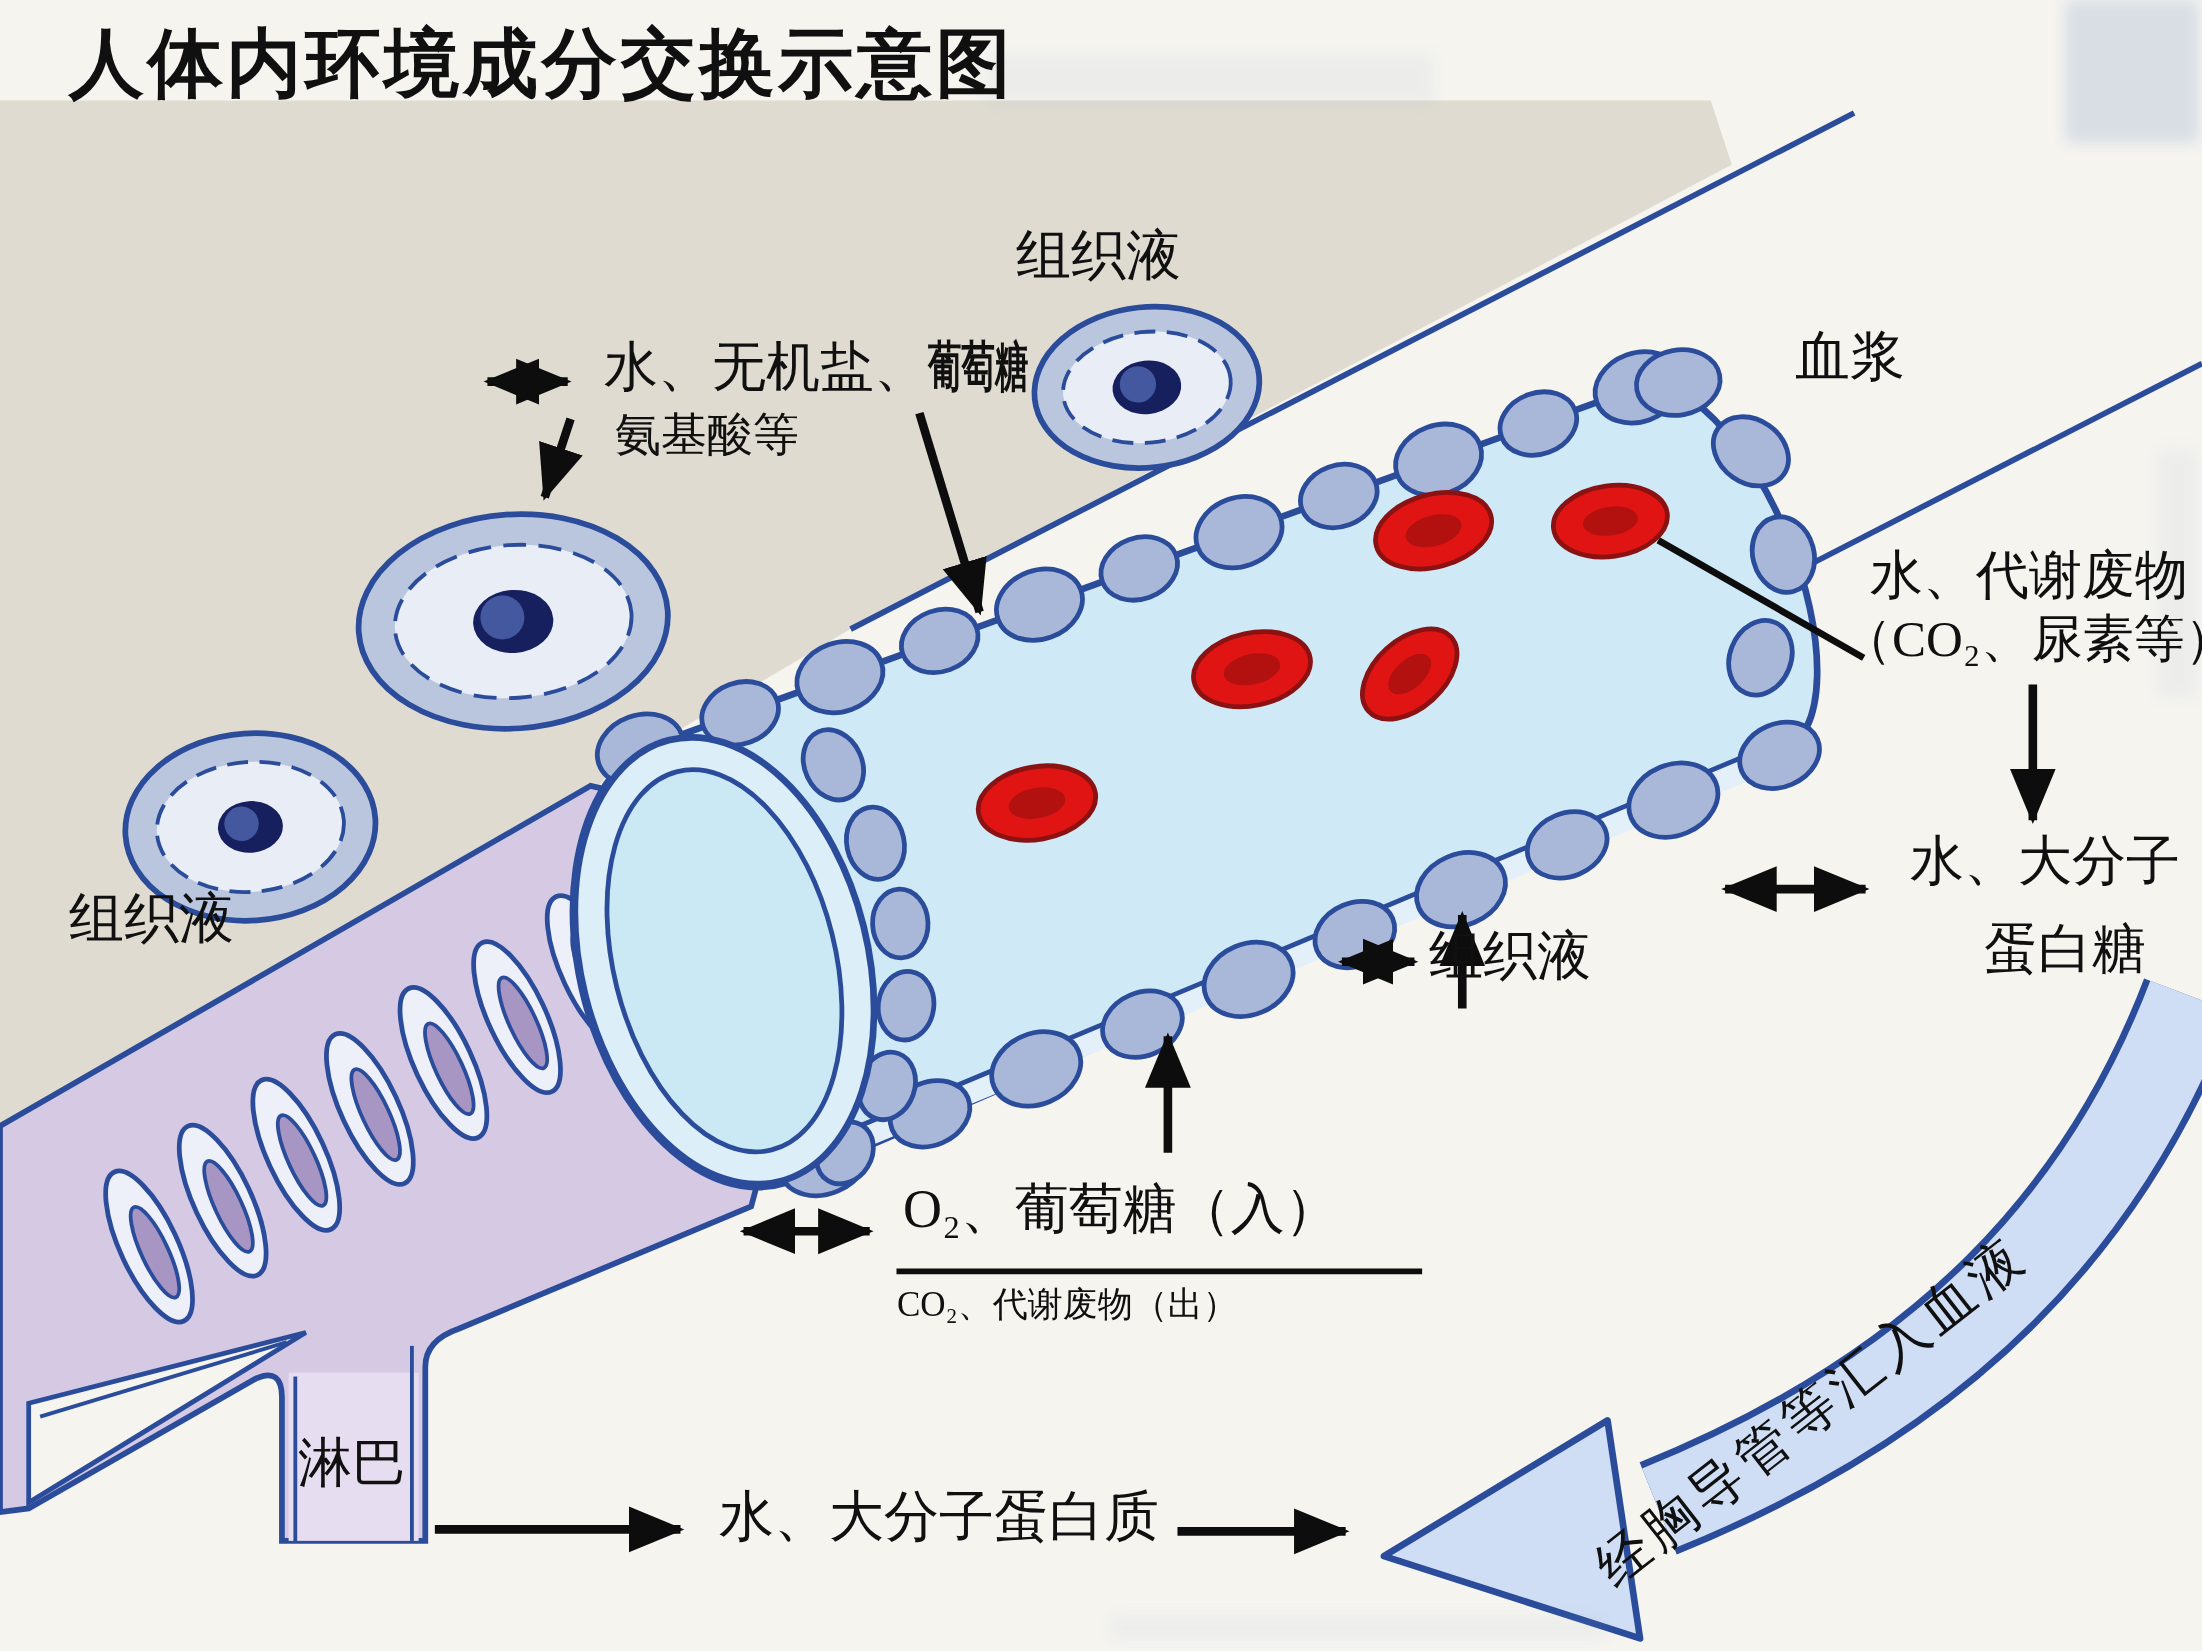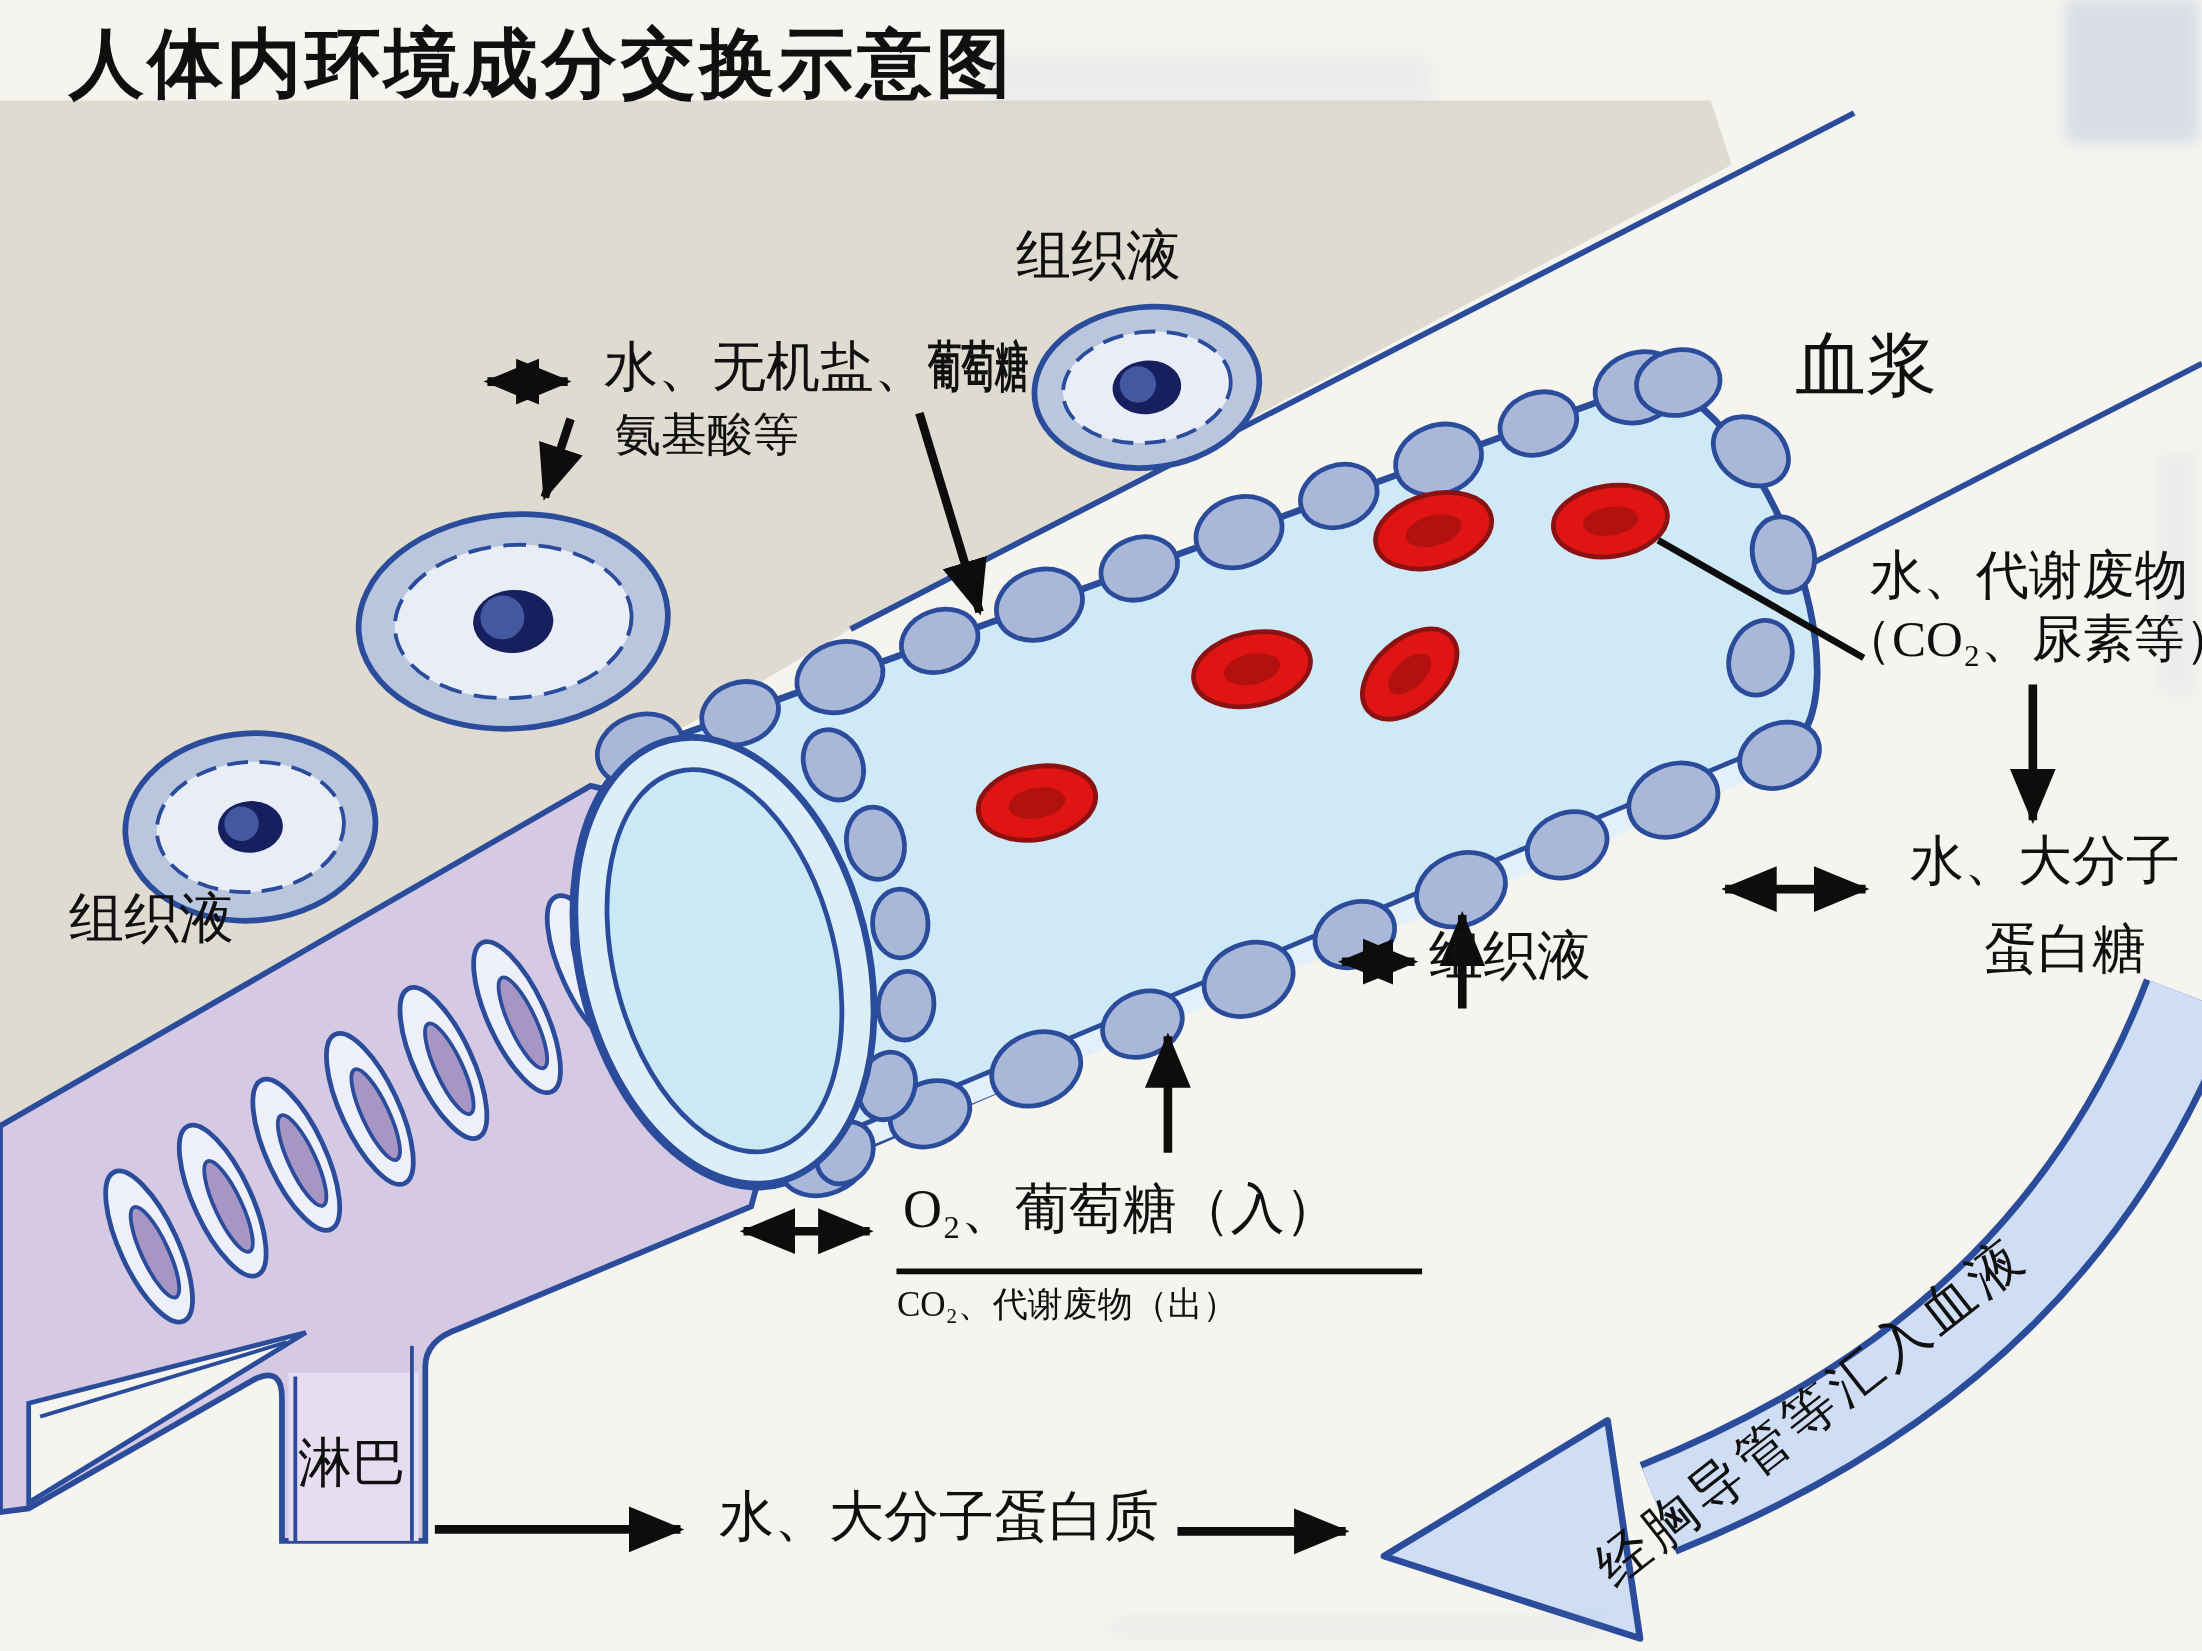--- a/index.html
+++ b/index.html
@@ -196,21 +196,21 @@
 
 <div class="lb" style="left:604px;top:336px;font-size:54px;">
   <span>水、无机盐、</span><span class="squeeze">葡萄糖</span>
 </div>
 
 <div class="lb" style="left:69px;top:21px;font-size:75px;font-weight:bold;letter-spacing:3.8px;">人体内环境成分交换示意图</div>
 <div class="lb" style="left:615px;top:409px;font-size:46px;">氨基酸等</div>
 
 <div class="lb" style="left:1016px;top:224px;font-size:55px;">组织液</div>
 
-<div class="lb" style="left:1795px;top:325px;font-size:71px;">血浆</div>
+<div class="lb" style="left:1795px;top:325px;font-size:55px;">血浆</div>
 
 <div class="lb" style="left:1870px;top:545px;font-size:53px;">水、代谢废物</div>
 <div class="lb" style="left:1841px;top:610px;font-size:51px;">（CO₂、尿素等）</div>
 
 <div class="lb" style="left:1910px;top:830px;font-size:54px;text-align:right;">水、大分子</div>
 <div class="lb" style="left:1984px;top:918px;font-size:54px;">蛋白糖</div>
 
 <div class="lb" style="left:1429px;top:925px;font-size:54px;">组织液</div>
 
 <div class="lb" style="left:69px;top:887px;font-size:55px;">组织液</div>

